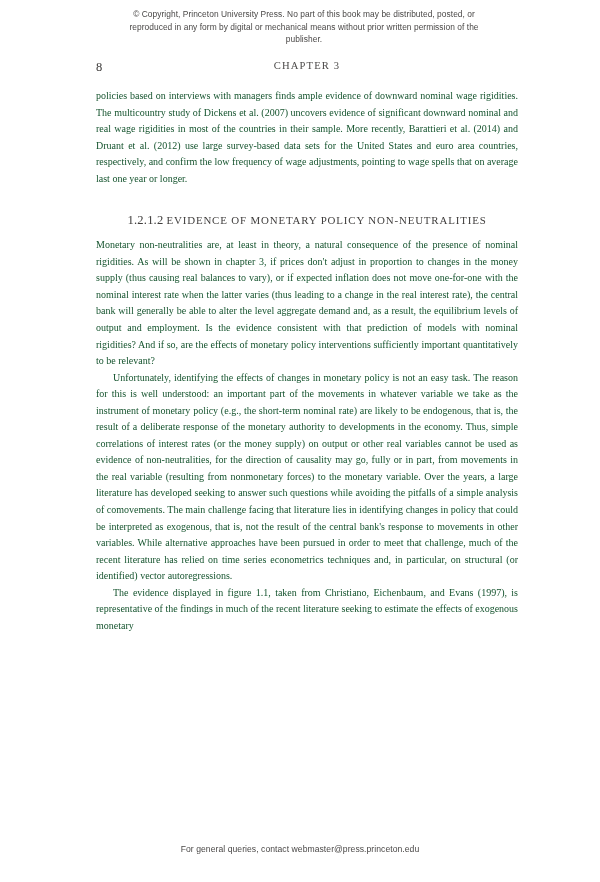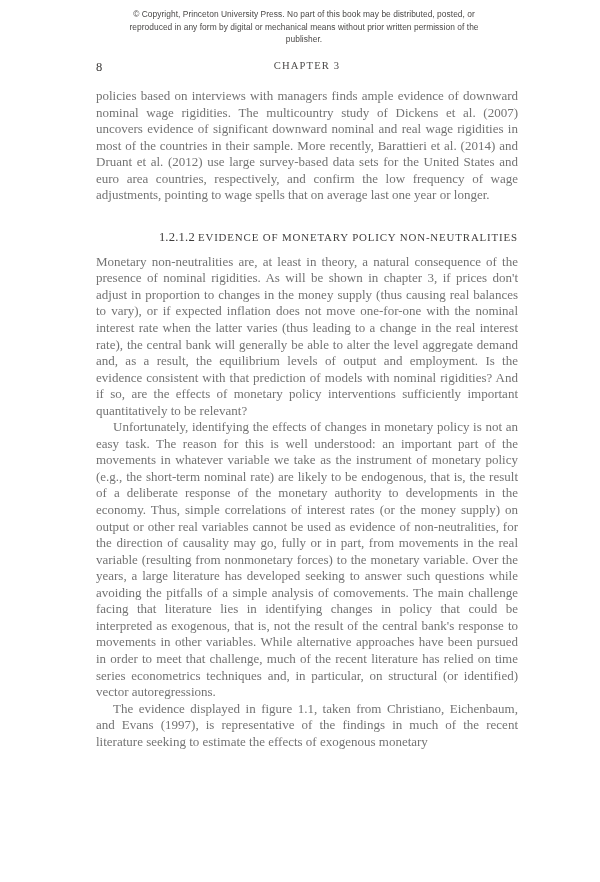--- a/index.html
+++ b/index.html
@@ -63,41 +63,41 @@
 
   
   .content {
     position: absolute;
     top: 88px;
     left: 96px;
     width: 422px;
   }
   p.body {
     margin: 0;
-    font-size: 13px;
+    font-size: 10px;
     line-height: 16.55px;
     text-align: justify;
     text-justify: inter-word;
-    color: #737373;
+    color: #14532d;
     -webkit-hyphens: none;
     hyphens: none;
   }
   p.body.indent {
     text-indent: 17px;
     font-family: Liberation Serif, serif;
   }
   p.body.noindent {
     text-indent: 0;
   }
 
   .section-heading {
     margin: 0;
     padding-top: 26px;
     padding-bottom: 9px;
-    text-align: right;
+    text-align: center;
     font-size: 11.4px;
     font-weight: normal;
     letter-spacing: 0.85px;
     color: #3f3d3c;
     white-space: nowrap;
   }
   .section-heading .num {
     font-size: 12.6px;
     letter-spacing: 0.2px;
     margin-right: 3px;
@@ -140,14 +140,15 @@
     </h2>
 
     <p class="body noindent">Monetary non-neutralities are, at least in theory, a natural consequence of the presence of nominal rigidities. As will be shown in chapter 3, if prices don't adjust in proportion to changes in the money supply (thus causing real balances to vary), or if expected inflation does not move one-for-one with the nominal interest rate when the latter varies (thus leading to a change in the real interest rate), the central bank will generally be able to alter the level aggregate demand and, as a result, the equilibrium levels of output and employment. Is the evidence consistent with that prediction of models with nominal rigidities? And if so, are the effects of monetary policy interventions sufficiently important quantitatively to be relevant?</p>
 
     <p class="body indent">Unfortunately, identifying the effects of changes in monetary policy is not an easy task. The reason for this is well understood: an important part of the movements in whatever variable we take as the instrument of monetary policy (e.g., the short-term nominal rate) are likely to be endogenous, that is, the result of a deliberate response of the monetary authority to developments in the economy. Thus, simple correlations of interest rates (or the money supply) on output or other real variables cannot be used as evidence of non-neutralities, for the direction of causality may go, fully or in part, from movements in the real variable (resulting from nonmonetary forces) to the monetary variable. Over the years, a large literature has developed seeking to answer such questions while avoiding the pitfalls of a simple analysis of comovements. The main challenge facing that literature lies in identifying changes in policy that could be interpreted as exogenous, that is, not the result of the central bank's response to movements in other variables. While alternative approaches have been pursued in order to meet that challenge, much of the recent literature has relied on time series econometrics techniques and, in particular, on structural (or identified) vector autoregressions.</p>
 
     <p class="body indent">The evidence displayed in figure 1.1, taken from Christiano, Eichenbaum, and Evans (1997), is representative of the findings in much of the recent literature seeking to estimate the effects of exogenous monetary</p>
 
   </div>
 
+  <div class="footer">For general queries, contact webmaster@press.princeton.edu</div>
 
 </div>
 
 </body></html>

